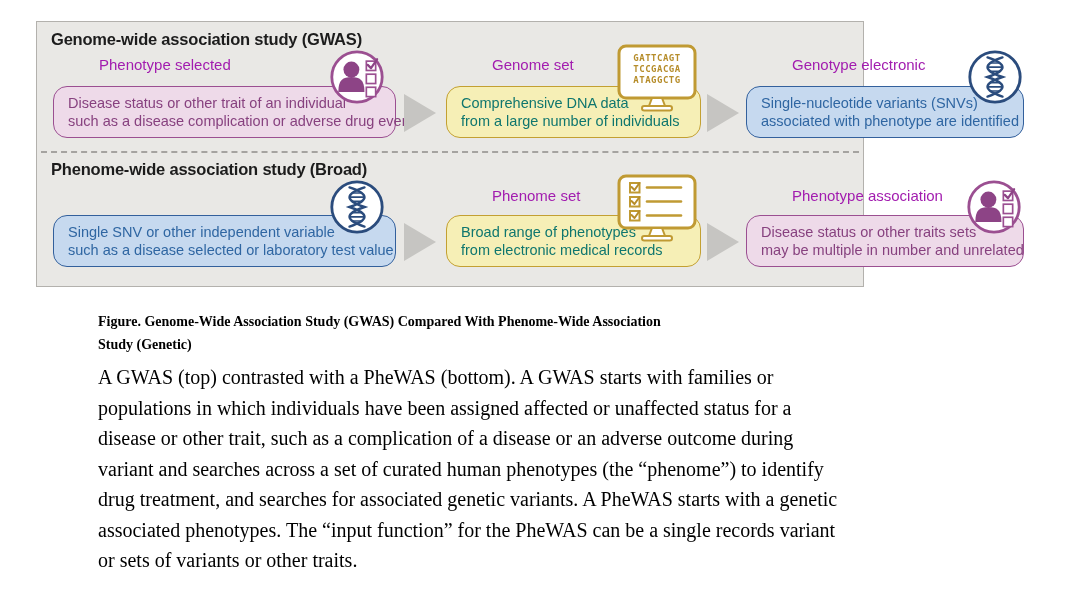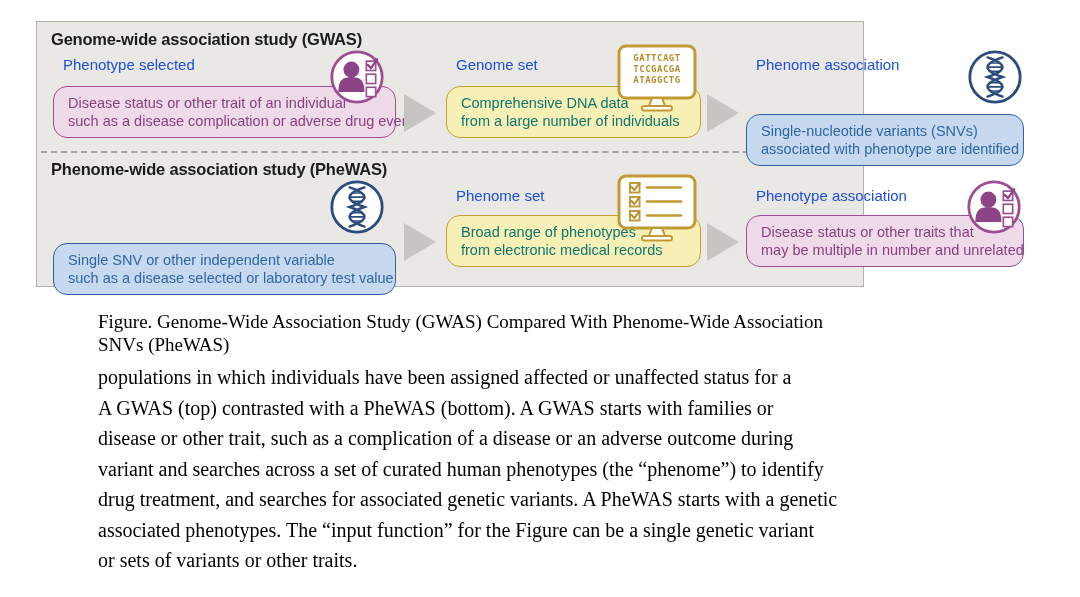--- a/index.html
+++ b/index.html
@@ -14,49 +14,49 @@
   }
   .divider{
     position:absolute;left:4px;right:4px;top:129px;height:0;
     border-top:2px dashed #a5a3a0;
   }
   .section-title{
     position:absolute;font-size:16.5px;font-weight:700;color:#1c1c1c;
     letter-spacing:-0.2px;white-space:nowrap;
   }
   .step-label{
-    position:absolute;font-size:15px;font-weight:500;color:#1d4ed8;white-space:nowrap;
+    position:absolute;font-size:15px;font-weight:500;color:#a21caf;white-space:nowrap;margin-left:36px;
   }
   .step-box{
     position:absolute;height:52px;border-radius:14px;box-sizing:border-box;
     display:flex;flex-direction:column;justify-content:center;
     padding-left:14px;z-index:1;
   }
   .step-box .box-line{
     font-size:14.5px;line-height:18.5px;font-weight:500;white-space:nowrap;
   }
   .box-pink{background:#eedae9;border:1.6px solid #9b4f91;}
   .box-pink .box-line{color:#87417f;}
   .box-yellow{background:#f6efb6;border:1.6px solid #c3a032;}
   .box-yellow .box-line{color:#0f766e;}
-  .box-blue{background:#c6d9ef;border:1.6px solid #33609c;margin-top:28px;}
+  .box-blue{background:#c6d9ef;border:1.6px solid #33609c;}
   .box-blue .box-line{color:#2f66a2;}
   .flow-arrow{
     position:absolute;width:0;height:0;z-index:1;
     border-top:19px solid transparent;border-bottom:19px solid transparent;
     border-left:32px solid #c6c5c2;
   }
   .icon-abs{position:absolute;z-index:2;line-height:0;}
   .mon-text{
     font-family:"DejaVu Sans Mono",monospace;font-weight:bold;font-size:9px;
     fill:#b68d2b;letter-spacing:0.5px;
   }
   
   .caption{position:absolute;left:98px;top:310px;font-family:"Liberation Serif",serif;color:#000;}
-  .caption-title{font-size:19px;font-weight:400;line-height:23px;white-space:nowrap;}
+  .caption-title{font-size:14px;font-weight:700;line-height:23px;white-space:nowrap;}
   .caption-body{margin-top:6px;}
   .caption-body .cap-line{font-size:20px;line-height:30.5px;white-space:nowrap;}
 </style>
 </head>
 <body>
 
 <div class="panel">
 
   <div class="section-title" style="left:14px;top:8px">Genome-wide association study (GWAS)</div>
 
@@ -88,39 +88,39 @@
       <rect x="2" y="2" width="76" height="52" rx="7" fill="#ffffff" stroke="#c09a33" stroke-width="3"></rect>
       <text class="mon-text" x="40" y="17" text-anchor="middle">GATTCAGT</text>
       <text class="mon-text" x="40" y="28" text-anchor="middle">TCCGACGA</text>
       <text class="mon-text" x="40" y="39" text-anchor="middle">ATAGGCTG</text>
       <path d="M35,54 L45,54 L48,62 L32,62 Z" fill="#ffffff" stroke="#c09a33" stroke-width="2"></path>
       <rect x="25" y="62" width="30" height="4.5" rx="2.2" fill="#ffffff" stroke="#c09a33" stroke-width="2"></rect>
     </svg>
   </div>
   <div class="flow-arrow" style="left:670px;top:72px"></div>
 
-  <div class="step-label" style="left:719px;top:34px">Phenome association</div>
+  <div class="step-label" style="left:719px;top:34px">Genotype electronic</div>
   <div class="step-box box-blue" style="left:709px;top:64px;width:278px">
     <div class="box-line">Single-nucleotide variants (SNVs)</div>
     <div class="box-line">associated with phenotype are identified</div>
   </div>
   <div class="icon-abs" style="left:930px;top:27px">
     <svg viewBox="0 0 60 60" width="56" height="56">
       <circle cx="30" cy="30" r="27" fill="#ffffff" stroke="#2b4c7d" stroke-width="3"></circle>
       <g stroke="#2b4c7d" fill="none" stroke-linecap="round">
         <path stroke-width="2.6" d="M22,9 Q54,19.5 22,30 Q54,40.5 22,51"></path>
         <path stroke-width="2.6" d="M38,9 Q6,19.5 38,30 Q6,40.5 38,51"></path>
         <path stroke-width="1.8" d="M25,15 L35,15 M23,19.5 L37,19.5 M25,24 L35,24 M25,36 L35,36 M23,40.5 L37,40.5 M25,45 L35,45"></path>
       </g>
     </svg>
   </div>
 
   <div class="divider"></div>
 
-  <div class="section-title" style="left:14px;top:138px">Phenome-wide association study (PheWAS)</div>
+  <div class="section-title" style="left:14px;top:138px">Phenome-wide association study (Broad)</div>
 
   <div class="step-box box-blue" style="left:16px;top:193px;width:343px">
     <div class="box-line">Single SNV or other independent variable</div>
     <div class="box-line">such as a disease selected or laboratory test value</div>
   </div>
   <div class="icon-abs" style="left:292px;top:157px">
     <svg viewBox="0 0 60 60" width="56" height="56">
       <circle cx="30" cy="30" r="27" fill="#ffffff" stroke="#2b4c7d" stroke-width="3"></circle>
       <g stroke="#2b4c7d" fill="none" stroke-linecap="round">
         <path stroke-width="2.6" d="M22,9 Q54,19.5 22,30 Q54,40.5 22,51"></path>
@@ -151,42 +151,42 @@
         <path d="M30,41.5 L64,41.5" stroke-width="2.6" stroke-linecap="round"></path>
       </g>
       <path d="M35,54 L45,54 L48,62 L32,62 Z" fill="#ffffff" stroke="#c09a33" stroke-width="2"></path>
       <rect x="25" y="62" width="30" height="4.5" rx="2.2" fill="#ffffff" stroke="#c09a33" stroke-width="2"></rect>
     </svg>
   </div>
   <div class="flow-arrow" style="left:670px;top:201px"></div>
 
   <div class="step-label" style="left:719px;top:165px">Phenotype association</div>
   <div class="step-box box-pink" style="left:709px;top:193px;width:278px">
-    <div class="box-line">Disease status or other traits that</div>
+    <div class="box-line">Disease status or other traits sets</div>
     <div class="box-line">may be multiple in number and unrelated</div>
   </div>
   <div class="icon-abs" style="left:929px;top:157px">
     <svg viewBox="0 0 60 60" width="56" height="56">
       <circle cx="30" cy="30" r="27" fill="#ffffff" stroke="#9b4f91" stroke-width="3"></circle>
       <circle cx="24" cy="22" r="8.5" fill="#8d4486"></circle>
       <path d="M10,46 C10,33 15,30 24,30 C33,30 38,33 38,46 Z" fill="#8d4486"></path>
       <rect x="40" y="13" width="10" height="10" fill="#ffffff" stroke="#9b4f91" stroke-width="1.8"></rect>
       <rect x="40" y="27" width="10" height="10" fill="#ffffff" stroke="#9b4f91" stroke-width="1.8"></rect>
       <rect x="40" y="41" width="10" height="10" fill="#ffffff" stroke="#9b4f91" stroke-width="1.8"></rect>
       <path d="M41.5,17 l3.5,3.5 L51.5,11" fill="none" stroke="#8d4486" stroke-width="2.4" stroke-linecap="round" stroke-linejoin="round"></path>
     </svg>
   </div>
 
 </div>
 
 <div class="caption">
   <div class="caption-title">Figure. Genome-Wide Association Study (GWAS) Compared With Phenome-Wide Association</div>
-  <div class="caption-title">SNVs (PheWAS)</div>
+  <div class="caption-title">Study (Genetic)</div>
   <div class="caption-body">
+    <div class="cap-line">A GWAS (top) contrasted with a PheWAS (bottom). A GWAS starts with families or</div>
     <div class="cap-line">populations in which individuals have been assigned affected or unaffected status for a</div>
-    <div class="cap-line">A GWAS (top) contrasted with a PheWAS (bottom). A GWAS starts with families or</div>
     <div class="cap-line">disease or other trait, such as a complication of a disease or an adverse outcome during</div>
     <div class="cap-line">variant and searches across a set of curated human phenotypes (the “phenome”) to identify</div>
     <div class="cap-line">drug treatment, and searches for associated genetic variants. A PheWAS starts with a genetic</div>
-    <div class="cap-line">associated phenotypes. The “input function” for the Figure can be a single genetic variant</div>
+    <div class="cap-line">associated phenotypes. The “input function” for the PheWAS can be a single records variant</div>
     <div class="cap-line">or sets of variants or other traits.</div>
   </div>
 </div>
 
 </body></html>

